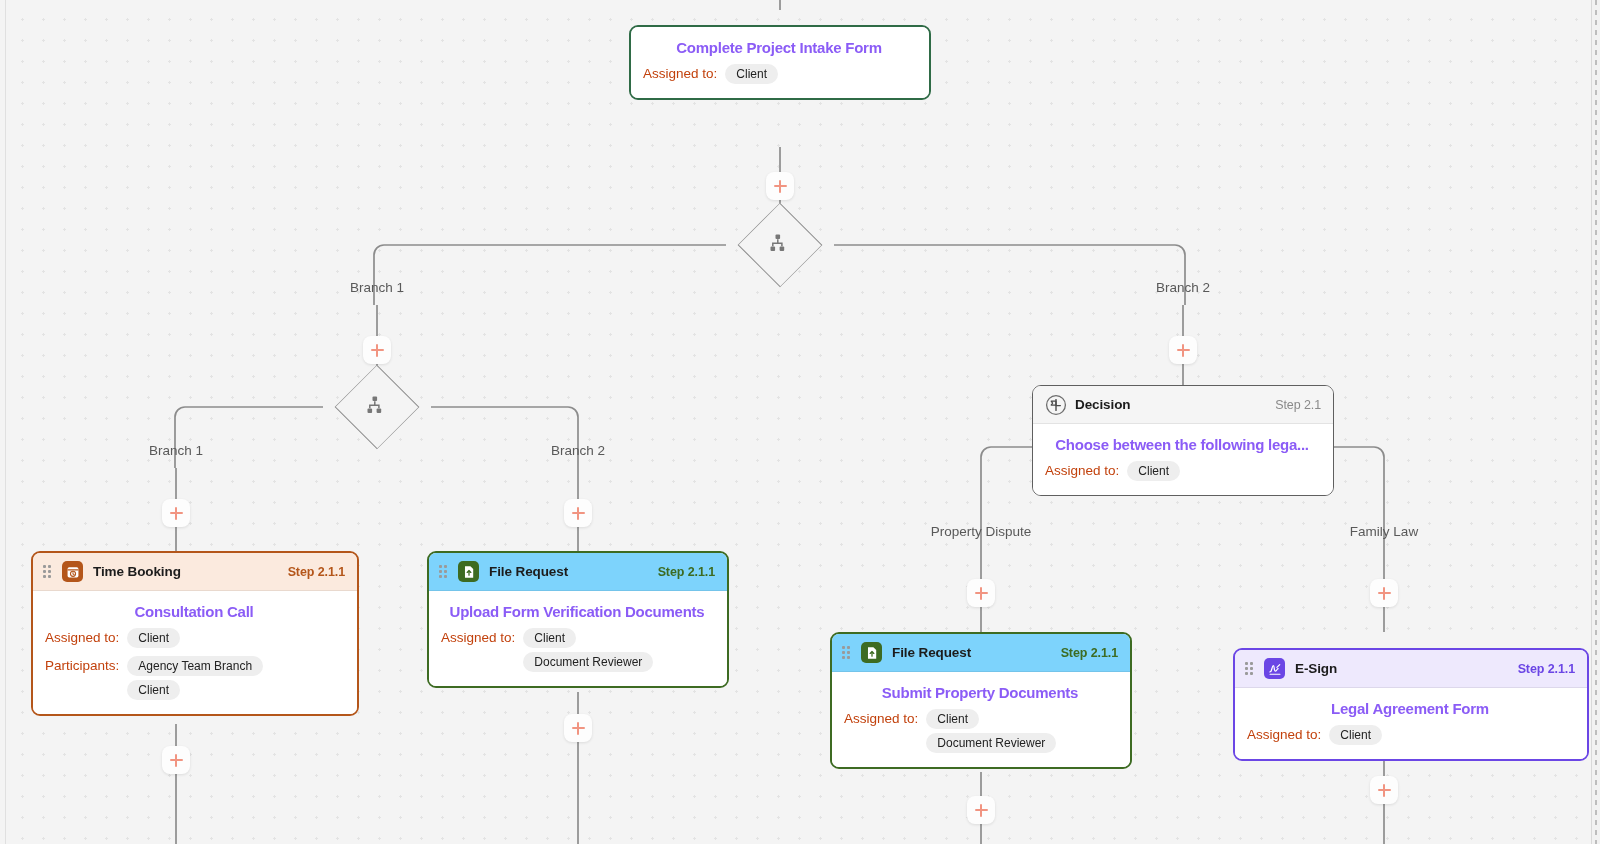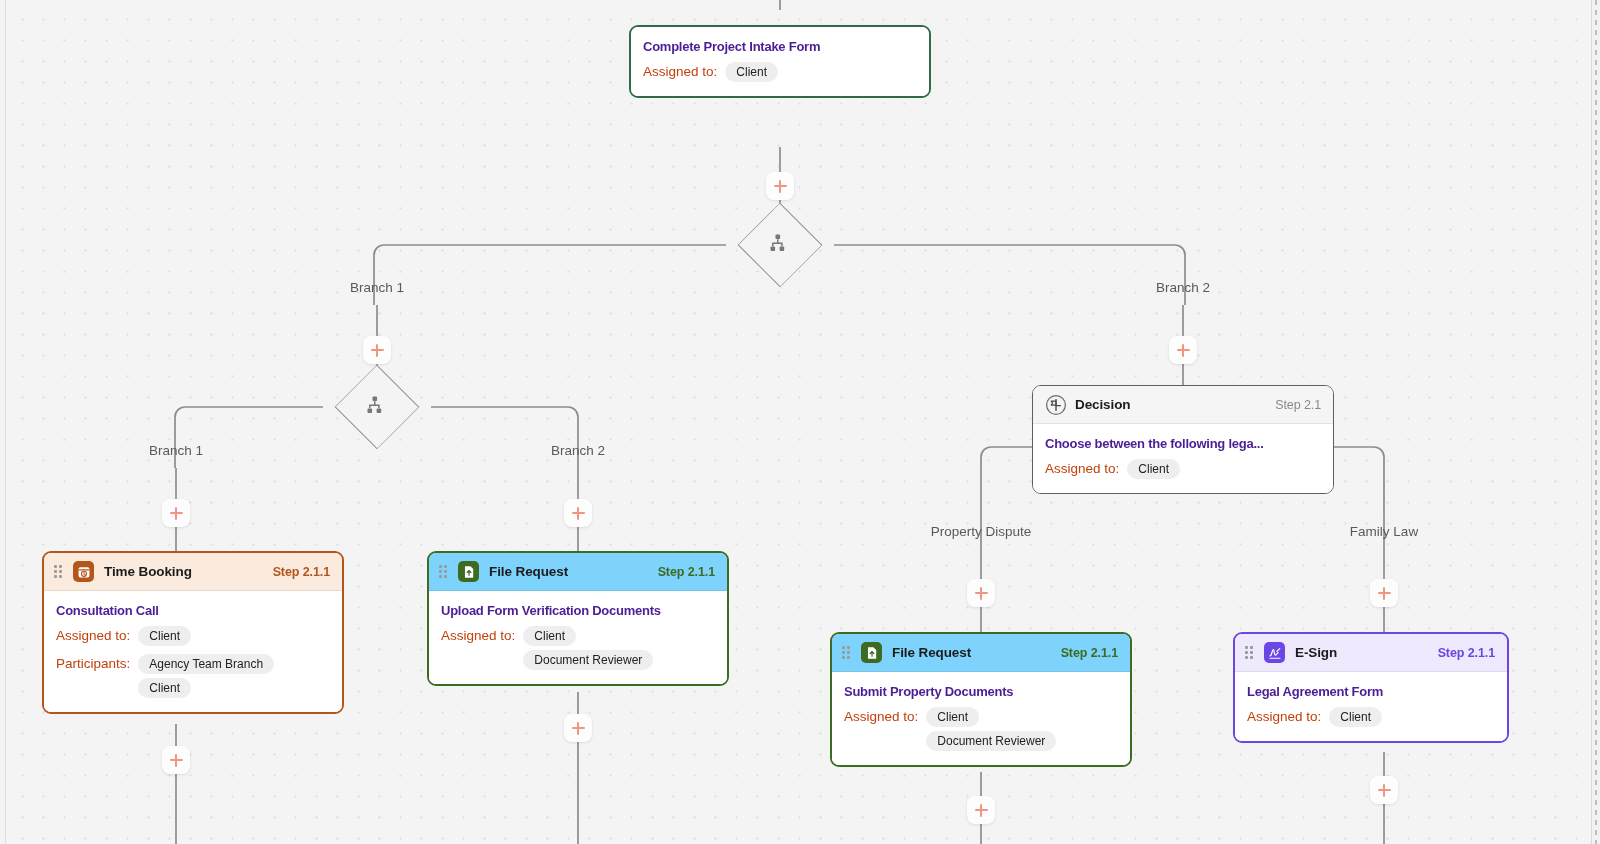--- a/index.html
+++ b/index.html
@@ -53,22 +53,22 @@
   }
   .grip i { display: block; width: 3px; height: 3px; border-radius: 1px; background: #9a9a9a; }
   .tile {
     width: 21px; height: 21px; border-radius: 5px; flex: none;
     display: flex; align-items: center; justify-content: center;
     margin-right: 10px;
   }
   .hd-title { font-size: 13.5px; font-weight: bold; color: #1c1c1c; letter-spacing: -0.1px; }
   .hd-step  { margin-left: auto; font-size: 12.5px; font-weight: bold; letter-spacing: -0.1px; }
   .node-bd { padding: 12px 14px 14px 12px; background: #fff; }
-  .bd-title { font-size: 13px; font-weight: bold; color: #4c1d95; letter-spacing: -0.25px;
-              white-space: nowrap; margin-bottom: 8px; }
+  .bd-title { font-size: 15px; font-weight: bold; color: #8b5cf6; letter-spacing: -0.25px;
+              white-space: nowrap; margin-bottom: 8px; text-align: center; }
   .row { display: flex; align-items: flex-start; margin-top: 4px; }
   .row-label { font-size: 13.5px; color: #c2410c; white-space: nowrap; padding-top: 2px; }
   .chips { display: flex; flex-direction: column; align-items: flex-start; margin-left: 8px; gap: 4px; }
   .chip {
     font-size: 12px; color: #222; background: #eeeeee;
     border-radius: 11px; padding: 3px 11px; white-space: nowrap;
   }
 
   
   .th-form   { border-color:#2f6b46; }
@@ -258,21 +258,21 @@
       <div class="bd-title">Choose between the following lega...</div>
       <div class="row">
         <span class="row-label">Assigned to:</span>
         <span class="chips">
           <span class="chip">Client</span>
         </span>
       </div>
     </div>
   </div>
 
-  <div class="node th-time" style="left:42px; top:551px; width:302px;">
+  <div class="node th-time" style="left:31px; top:551px; width:328px;">
     <div class="node-hd">
       <span class="grip">
         <i></i>
           <i></i>
           <i></i>
           <i></i>
           <i></i>
           <i></i>
       </span>
       <span class="tile">
@@ -359,21 +359,21 @@
       <div class="row">
         <span class="row-label">Assigned to:</span>
         <span class="chips">
           <span class="chip">Client</span>
           <span class="chip">Document Reviewer</span>
         </span>
       </div>
     </div>
   </div>
 
-  <div class="node th-esign" style="left:1233px; top:632px; width:276px;">
+  <div class="node th-esign" style="left:1233px; top:648px; width:356px;">
     <div class="node-hd">
       <span class="grip">
         <i></i>
           <i></i>
           <i></i>
           <i></i>
           <i></i>
           <i></i>
       </span>
       <span class="tile">

